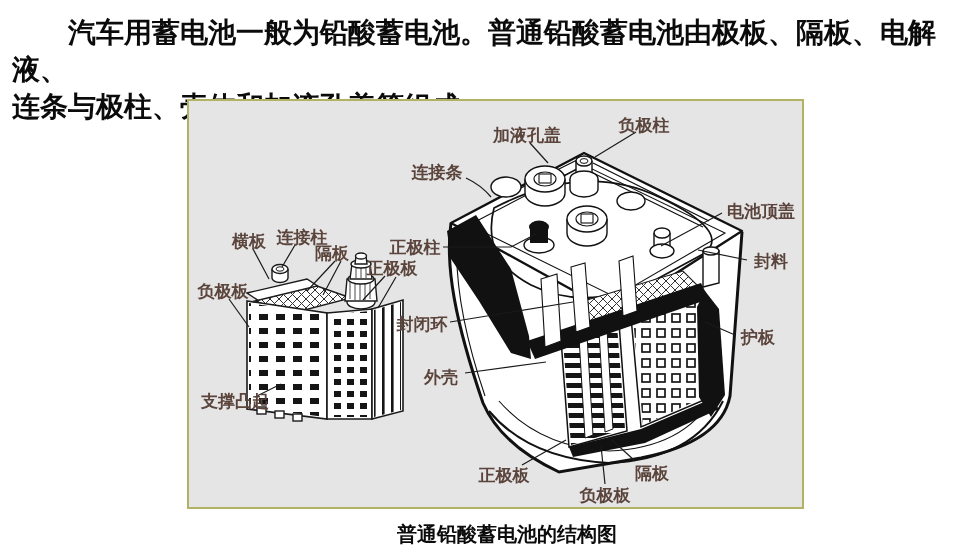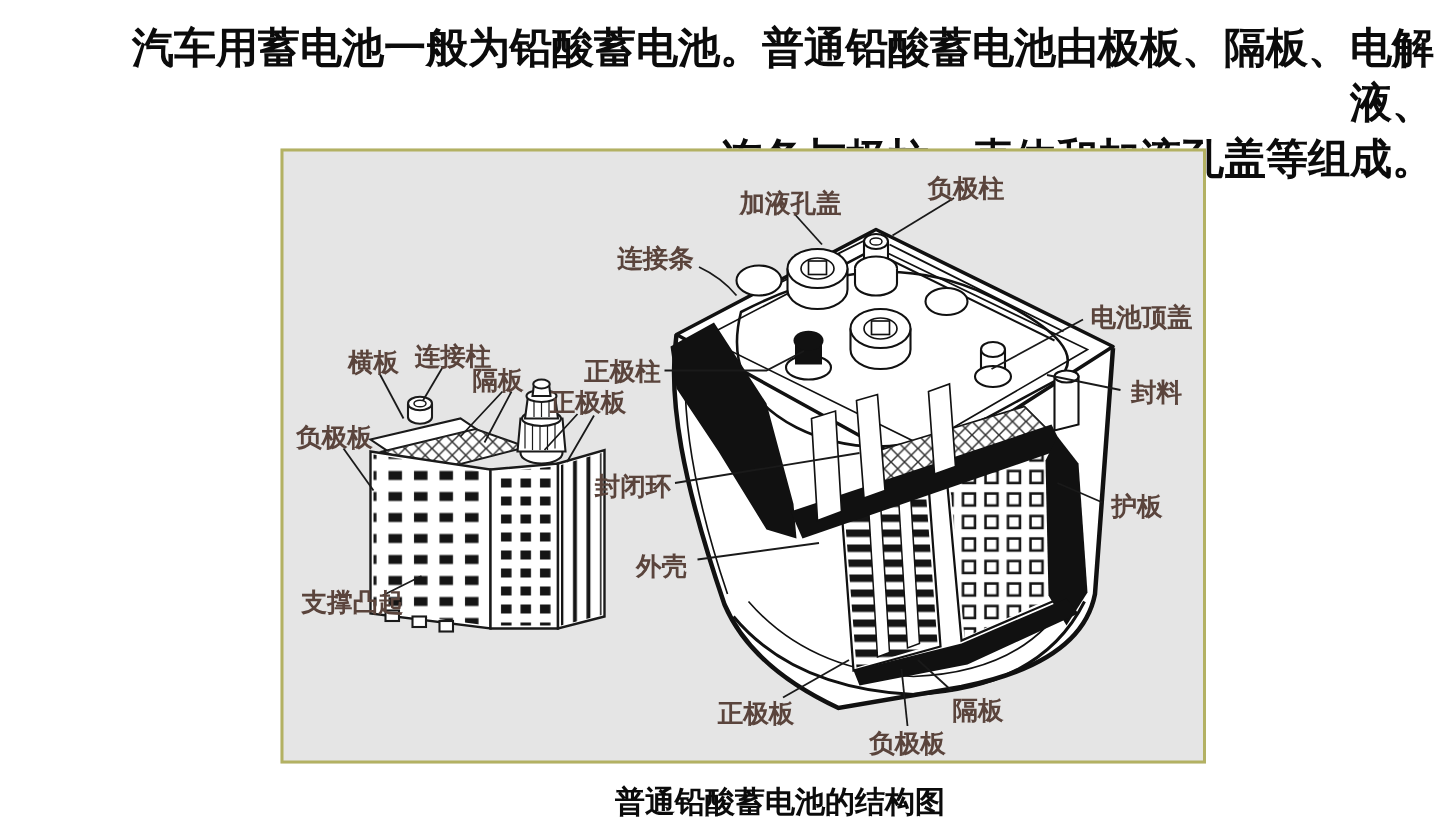--- a/index.html
+++ b/index.html
@@ -4,35 +4,34 @@
 <style>
   html,body{margin:0;padding:0;}
   body{
     width:964px;height:552px;position:relative;background:#ffffff;
     font-family:"Liberation Sans","DejaVu Sans",sans-serif;overflow:hidden;
   }
   .intro{
     position:absolute;left:12px;top:14px;width:944px;
     color:#0b0b0b;font-weight:bold;font-size:28px;line-height:37px;
     font-family:"Liberation Serif","DejaVu Serif",serif;
-    text-align:right;
   }
   .intro .l1{text-indent:56px;}
   .figure-box{
     position:absolute;left:187px;top:99px;width:613px;height:406px;
     border:2px solid var(--border-color,#b3b163);background:#e5e5e5;box-sizing:content-box;
   }
   .figure-box svg{display:block;}
   .labels text{
     fill:var(--label-color,#5a443c);
     font-size:17px;font-weight:600;
     font-family:"Liberation Serif","DejaVu Serif",serif;
   }
   .caption{
-    position:absolute;left:384px;top:521px;width:246px;text-align:right;
+    position:absolute;left:384px;top:521px;width:246px;text-align:center;
     color:#0b0b0b;font-weight:bold;font-size:20px;
     font-family:"Liberation Serif","DejaVu Serif",serif;
   }
   .ln{stroke:#1a1a1a;fill:none;}
 </style>
 </head>
 <body style="--border-color: #b3b163; --label-color: #5a443c;">
 
 <div class="intro">
   <div class="l1">汽车用蓄电池一般为铅酸蓄电池。普通铅酸蓄电池由极板、隔板、电解液、</div>

